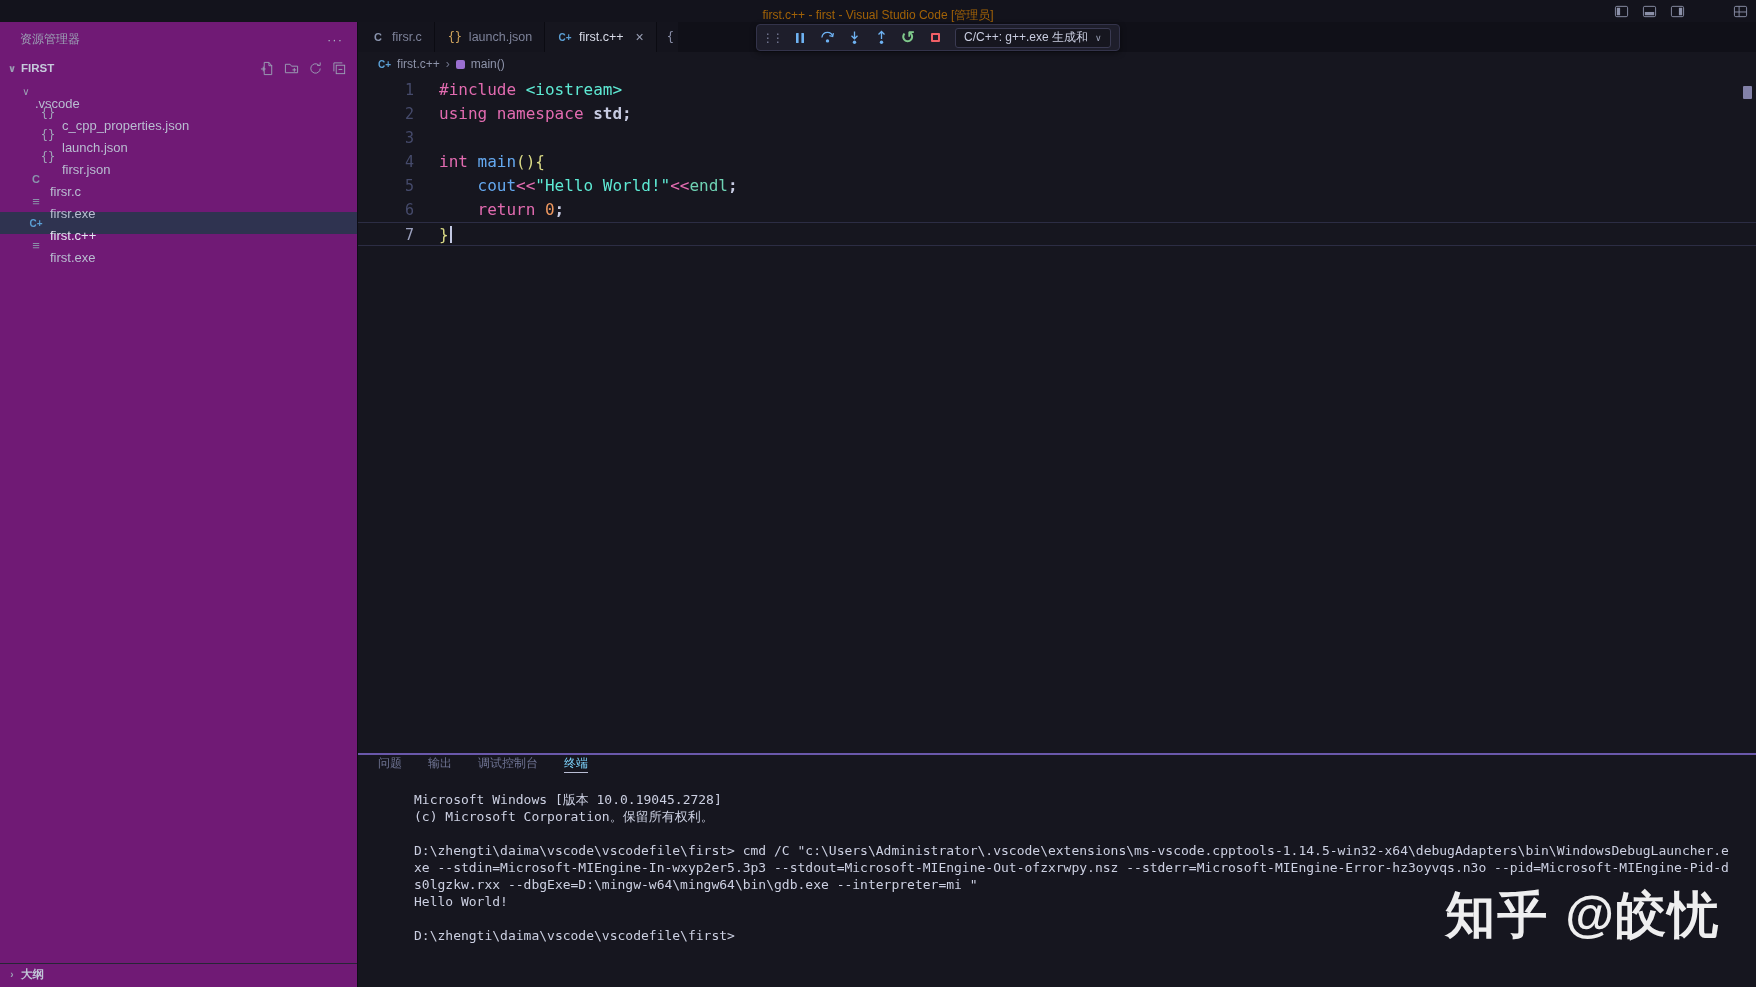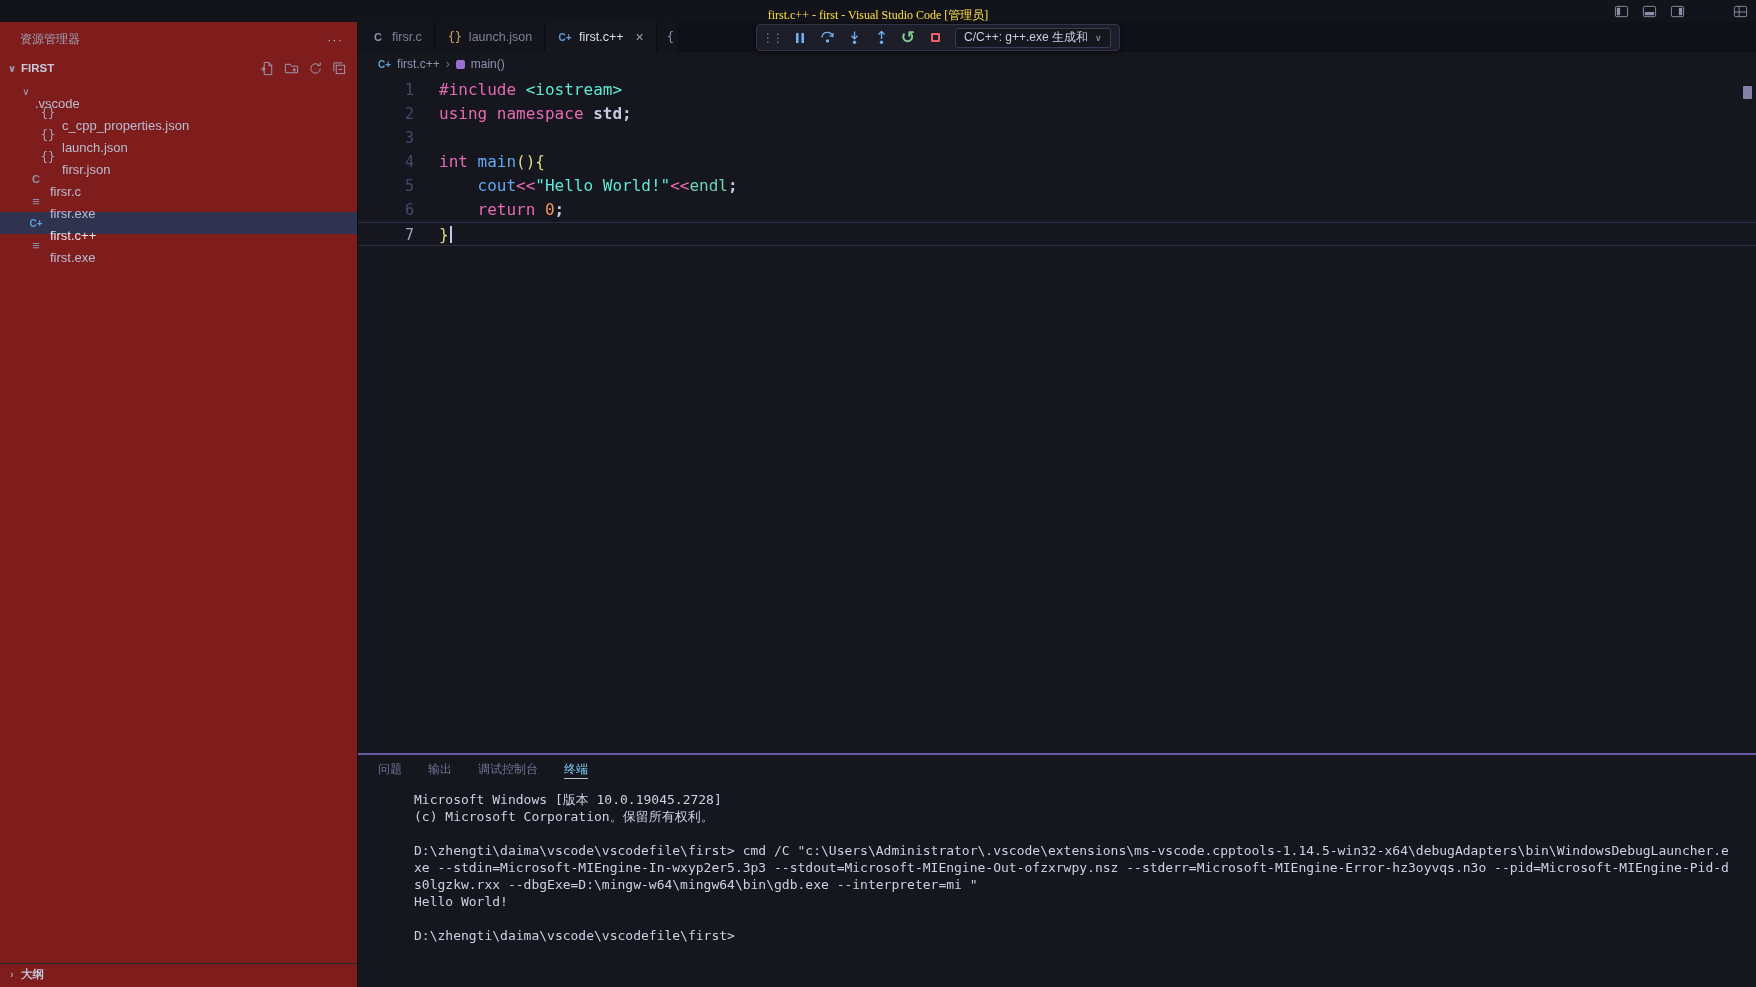--- a/index.html
+++ b/index.html
@@ -6,30 +6,30 @@
   html, body { width: 1756px; height: 987px; overflow: hidden; background: #16161f;
     font-family: "Liberation Sans", "DejaVu Sans", sans-serif; }
   .app { position: relative; width: 1756px; height: 987px; display: flex; flex-direction: column; }
 
   
   .titlebar { position: relative; flex: 0 0 22px; height: 22px; background: #13131c;
     display: flex; align-items: center; font-size: 12px; color: #9aa0b6; }
   .menus { display: flex; }
   .menu-item { padding: 0 9px; line-height: 22px; cursor: default; }
   .window-title { position: absolute; left: 50%; top: 4px; transform: translateX(-50%);
-    line-height: 22px; color: #fde047; white-space: nowrap; font-family: Liberation Serif, serif; }
+    line-height: 22px; color: #a16207; white-space: nowrap; }
   .titlebar-icons { margin-left: auto; display: flex; align-items: center; gap: 13px; padding-right: 8px; }
   .titlebar-icons .gap { width: 22px; }
   .tb-ic { display: flex; align-items: center; }
 
   
   .main { flex: 1; display: flex; min-height: 0; }
 
   
-  .sidebar { position: relative; flex: 0 0 358px; width: 358px; background: #7f1d1d;
+  .sidebar { position: relative; flex: 0 0 358px; width: 358px; background: #701a75;
     border-right: 1px solid #0d0d15; color: #b9bdd1; font-size: 13px; }
   .sidebar-header { height: 34px; display: flex; align-items: center; padding: 0 14px 0 20px;
     font-size: 12px; color: #9ca1b5; }
   .more { margin-left: auto; font-size: 13px; letter-spacing: 1px; color: #aab0c4; cursor: pointer; }
   .section-row { height: 24px; display: flex; align-items: center; padding: 0 10px 0 6px;
     font-size: 11.5px; font-weight: bold; color: #c6cadb; }
   .chev { width: 12px; display: inline-block; text-align: center; font-size: 10px;
     color: #9ca1b5; margin-right: 3px; flex: 0 0 12px; }
   .section-actions { margin-left: auto; display: flex; gap: 9px; align-items: center; }
   .section-actions span { display: flex; cursor: pointer; }
@@ -93,21 +93,21 @@
   .tk-num  { color: #ee9860; }
   .tk-teal { color: #6fd3b4; }
   .tk-pl   { color: #c7cbe2; font-weight: bold; }
   .tk-br   { color: #d9d985; }
   .overview-mark { position: absolute; top: 64px; right: 4px; width: 9px; height: 13px;
     background: #9d9ccb; opacity: .8; border-radius: 1px; }
 
   
   .panel { flex: 0 0 234px; border-top: 2px solid #6a58ab; background: #16161f;
     display: flex; flex-direction: column; }
-  .panel-tabs { flex: 0 0 30px; height: 30px; display: flex; align-items: center; gap: 26px;
+  .panel-tabs { flex: 0 0 30px; height: 30px; display: flex; align-items: flex-start; gap: 26px;
     padding-left: 20px; font-size: 12px; }
   .panel-tab { display: flex; align-items: center; color: #6f7494; border-bottom: 1px solid transparent; cursor: pointer; }
   .panel-tab.active { color: #7dd3fc; border-bottom-color: #b9bdd4; }
   .terminal { flex: 1; padding: 6px 26px 0 20px; overflow: hidden;
     font-family: "DejaVu Sans Mono", "Liberation Mono", monospace; font-size: 13px; line-height: 17px;
     color: #ccd0e2; white-space: pre-wrap; word-break: break-all; }
   .term-line { min-height: 17px; padding-left: 36px; }
 
   
   .watermark { position: absolute; right: 36px; bottom: 38px; z-index: 50;
@@ -314,13 +314,14 @@
             <span class="panel-tab">输出</span>
             <span class="panel-tab">调试控制台</span>
             <span class="panel-tab active">终端</span>
           </div>
         <div class="terminal" id="terminal"><div class="term-line">Microsoft Windows [版本 10.0.19045.2728]</div><div class="term-line">(c) Microsoft Corporation。保留所有权利。</div><div class="term-line">&nbsp;</div><div class="term-line">D:\zhengti\daima\vscode\vscodefile\first&gt; cmd /C "c:\Users\Administrator\.vscode\extensions\ms-vscode.cpptools-1.14.5-win32-x64\debugAdapters\bin\WindowsDebugLauncher.exe --stdin=Microsoft-MIEngine-In-wxyp2er5.3p3 --stdout=Microsoft-MIEngine-Out-ofzxrwpy.nsz --stderr=Microsoft-MIEngine-Error-hz3oyvqs.n3o --pid=Microsoft-MIEngine-Pid-ds0lgzkw.rxx --dbgExe=D:\mingw-w64\mingw64\bin\gdb.exe --interpreter=mi "</div><div class="term-line">Hello World!</div><div class="term-line">&nbsp;</div><div class="term-line">D:\zhengti\daima\vscode\vscodefile\first&gt;</div></div>
       </div>
 
     </div>
   </div>
 
+  <div class="watermark">知乎 @皎忧</div>
 </div>
 
 </body></html>

